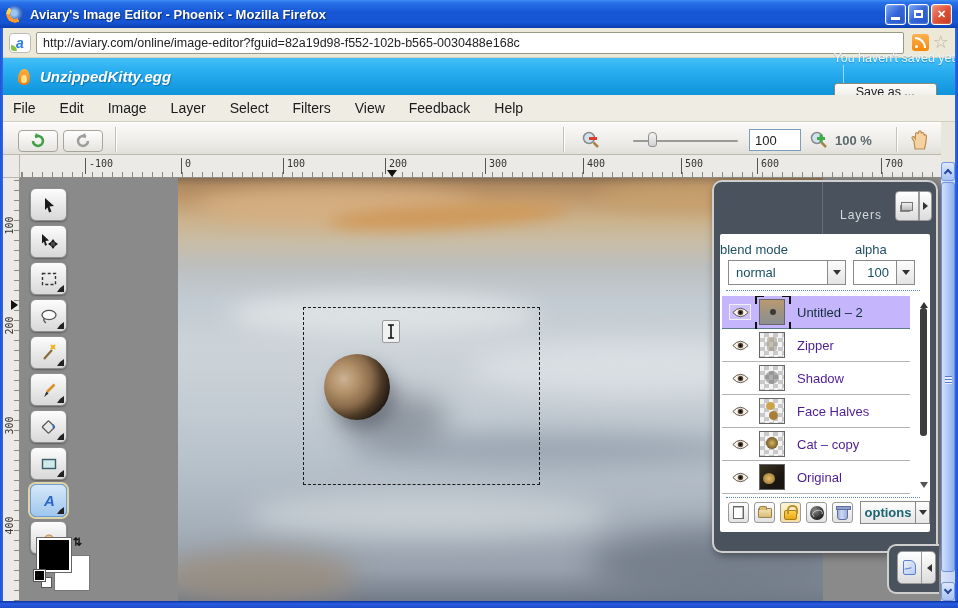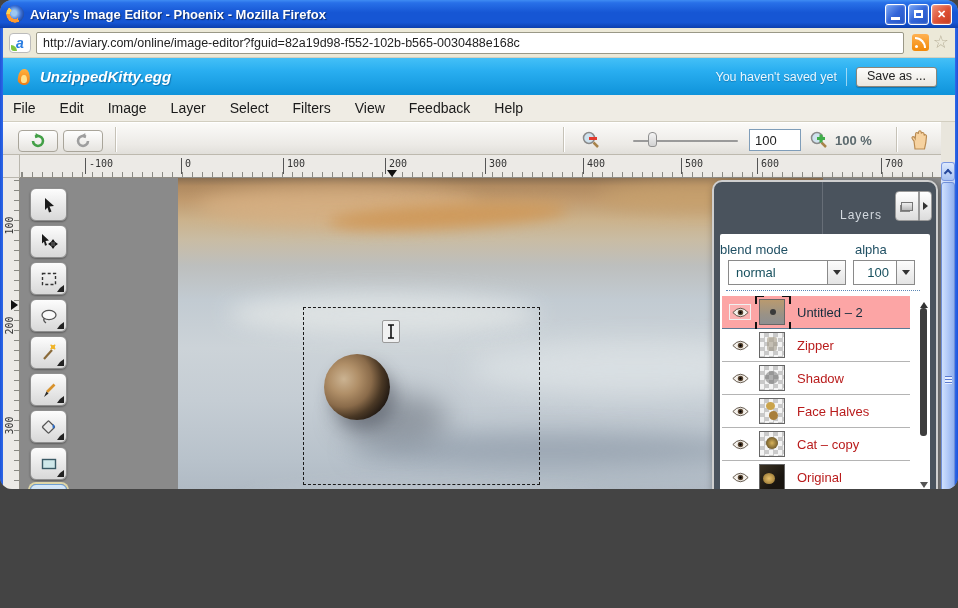--- a/index.html
+++ b/index.html
@@ -1,17 +1,17 @@
 <!DOCTYPE html>
 <html><head>
 <meta charset="utf-8">
 <style>
   html,body{margin:0;padding:0;background:#444;}
   *{box-sizing:border-box;font-family:"Liberation Sans",sans-serif;}
-  .screen{position:relative;width:958px;height:489px;overflow:hidden;background:#8a8a8a;border-radius:12px;}
+  .screen{position:relative;width:958px;height:608px;overflow:hidden;background:#8a8a8a;}
   .abs{position:absolute;}
 
   
   .titlebar{left:0;top:0;width:958px;height:28px;
     background:linear-gradient(180deg,#3f8cf3 0%,#2870e8 10%,#1656d4 45%,#1656d4 80%,#0c3fae 100%);
     display:flex;align-items:center;padding:0 6px;color:#fff;}
   .fx-logo{width:18px;height:18px;border-radius:50%;margin-right:6px;flex:0 0 auto;
     background:radial-gradient(circle at 45% 45%,#9cc8f0 0 18%,#3b6fd4 50%,#1b3f8f 80%);position:relative;overflow:hidden;}
   .fx-logo::after{content:"";position:absolute;inset:0;border-radius:50%;
     background:conic-gradient(from 150deg,#ff9a2e 0 120deg,#ffd24d 120deg 165deg,transparent 165deg);
@@ -39,21 +39,21 @@
   .rss-icon::after{content:"";position:absolute;left:3px;bottom:3px;width:9px;height:9px;border:2px solid #fff;border-left:none;border-bottom:none;border-radius:0 100% 0 0;}
   .star-icon{color:#b9b29a;font-size:18px;line-height:17px;flex:0 0 auto;}
 
   
   .appheader{left:3px;top:58px;width:952px;height:37px;background:linear-gradient(180deg,#44c0f7 0%,#29aef0 35%,#0f93da 100%);
     display:flex;align-items:center;color:#fff;}
   .flame{width:12px;height:16px;margin:0 10px 0 15px;position:relative;flex:0 0 auto;}
   .flame::before{content:"";position:absolute;inset:0;background:linear-gradient(180deg,#ffb23e,#f07a12);border-radius:50% 50% 46% 54%/62% 68% 38% 32%;transform:rotate(6deg);}
   .flame::after{content:"";position:absolute;left:3px;top:6px;width:6px;height:8px;background:#ffe08a;border-radius:50% 50% 46% 54%/60% 66% 40% 34%;}
   .filename{font-size:15px;font-weight:bold;font-style:italic;text-shadow:1px 1px 1px rgba(0,60,110,.45);}
-  .hdr-right{margin-left:auto;display:flex;align-items:center;}
+  .hdr-right{margin-left:auto;display:flex;flex-direction:column;}
   .save-status{font-size:12.5px;color:#e8f7ff;text-shadow:0 1px 1px rgba(0,60,110,.35);}
   .hdr-div{width:1px;height:18px;background:rgba(255,255,255,.55);margin:0 9px;}
   .saveas-btn{height:20px;margin-right:18px;padding:1px 10px 2px;background:linear-gradient(180deg,#fdfdfc,#e9e6df);
     border:1px solid #8a867a;border-radius:3px;font-size:12.5px;color:#222;box-shadow:0 1px 1px rgba(0,40,90,.35);}
 
   
   .menubar{left:3px;top:95px;width:952px;height:27px;background:#efece4;border-bottom:1px solid #d2cec0;display:flex;align-items:center;}
   .menu-item{font-size:14px;color:#1a1a1a;padding:4px 0;margin-left:24px;}
   .menu-item:first-child{margin-left:10px;}
 
@@ -123,36 +123,36 @@
   .tri-r{width:0;height:0;border:4px solid transparent;border-left:5px solid #333;margin-left:3px;}
   .panel-body{position:absolute;left:6px;top:52px;width:210px;height:298px;background:#fff;border-radius:2px;}
   .pb-label{position:absolute;top:8px;font-size:13px;color:#1f4f63;}
   .dropdown{position:absolute;top:26px;height:25px;background:#fff;border:1px solid #8a8a8a;display:flex;align-items:center;font-size:13px;color:#17505e;}
   .dd-val{flex:1;padding:0 7px;}
   .dd-arrow{width:18px;height:100%;border-left:1px solid #8a8a8a;display:flex;align-items:center;justify-content:center;background:linear-gradient(180deg,#fcfcfc,#e4e4e4);}
   .dd-arrow::after{content:"";width:0;height:0;border:4px solid transparent;border-top:5px solid #333;margin-top:4px;}
   .dotted-sep{position:absolute;left:6px;width:194px;border-top:1px dotted #5b87b5;}
   .layer-list{position:absolute;left:2px;top:62px;width:206px;height:202px;overflow:hidden;}
   .layer-row{position:relative;width:188px;height:33px;display:flex;align-items:center;border-bottom:1px solid #b4b4b4;background:#fff;}
-  .layer-row.selected{background:#fca5a5;border-bottom-color:#5a7a96;}
+  .layer-row.selected{background:#c4b5fd;border-bottom-color:#5a7a96;}
   .eye-wrap{width:22px;height:16px;margin-left:7px;display:flex;align-items:center;justify-content:center;flex:0 0 auto;}
   .layer-row.selected .eye-wrap{border:1px solid #f0f0f0;background:rgba(255,255,255,.15);}
   .thumb{width:26px;height:26px;margin-left:8px;border:1px solid #666;flex:0 0 auto;
     background:conic-gradient(#c9c9c9 25%,#f4f4f4 0 50%,#c9c9c9 0 75%,#f4f4f4 0) 0 0/9px 9px;position:relative;}
   .thumb.jupiter{background:linear-gradient(180deg,#b99a6f,#9a9286 60%,#8e8f91);}
   .thumb.cat-dark{background:linear-gradient(135deg,#3a3122,#191510 70%);}
   .thumb.cat-dark::after{content:"";position:absolute;left:3px;top:8px;width:12px;height:11px;border-radius:50%;background:radial-gradient(#e8c06a,#8a6a2a);}
   .thumb .spot{position:absolute;border-radius:50%;}
   .brackets{position:absolute;left:-5px;top:-5px;width:36px;height:36px;
     background:
       linear-gradient(#111,#111) 0 0/9px 2px no-repeat, linear-gradient(#111,#111) 0 0/2px 9px no-repeat,
       linear-gradient(#111,#111) 100% 0/9px 2px no-repeat, linear-gradient(#111,#111) 100% 0/2px 9px no-repeat,
       linear-gradient(#111,#111) 0 100%/9px 2px no-repeat, linear-gradient(#111,#111) 0 100%/2px 9px no-repeat,
       linear-gradient(#111,#111) 100% 100%/9px 2px no-repeat, linear-gradient(#111,#111) 100% 100%/2px 9px no-repeat;}
-  .layer-name{margin-left:12px;font-size:13px;color:#b91c1c;white-space:nowrap;}
+  .layer-name{margin-left:12px;font-size:13px;color:#4c1d95;white-space:nowrap;}
   .layer-row.selected .layer-name{color:#132c3c;}
   .list-scroll{position:absolute;right:0;top:62px;width:13px;height:202px;}
   .ls-up{position:absolute;left:3px;top:2px;width:0;height:0;border:4px solid transparent;border-bottom:6px solid #333;}
   .ls-thumb{position:absolute;left:3px;top:12px;width:7px;height:128px;background:#3d3d3d;border-radius:3px;}
   .ls-down{position:absolute;left:3px;bottom:6px;width:0;height:0;border:4px solid transparent;border-top:6px solid #555;}
   .small-btn{position:absolute;top:268px;width:21px;height:21px;border:1px solid #9a9a9a;border-radius:3px;
     background:linear-gradient(180deg,#fefefe,#e2e2e2);display:flex;align-items:center;justify-content:center;}
   .options-btn{position:absolute;top:267px;height:23px;background:linear-gradient(180deg,#fdfdfd,#e6e6e6);border:1px solid #8a8a8a;
     display:flex;align-items:center;justify-content:center;font-size:13px;font-weight:bold;color:#1b6472;}
   .new-glyph{width:11px;height:13px;background:#fff;border:1px solid #666;box-shadow:inset -2px 2px 0 -1px #bbb;}

